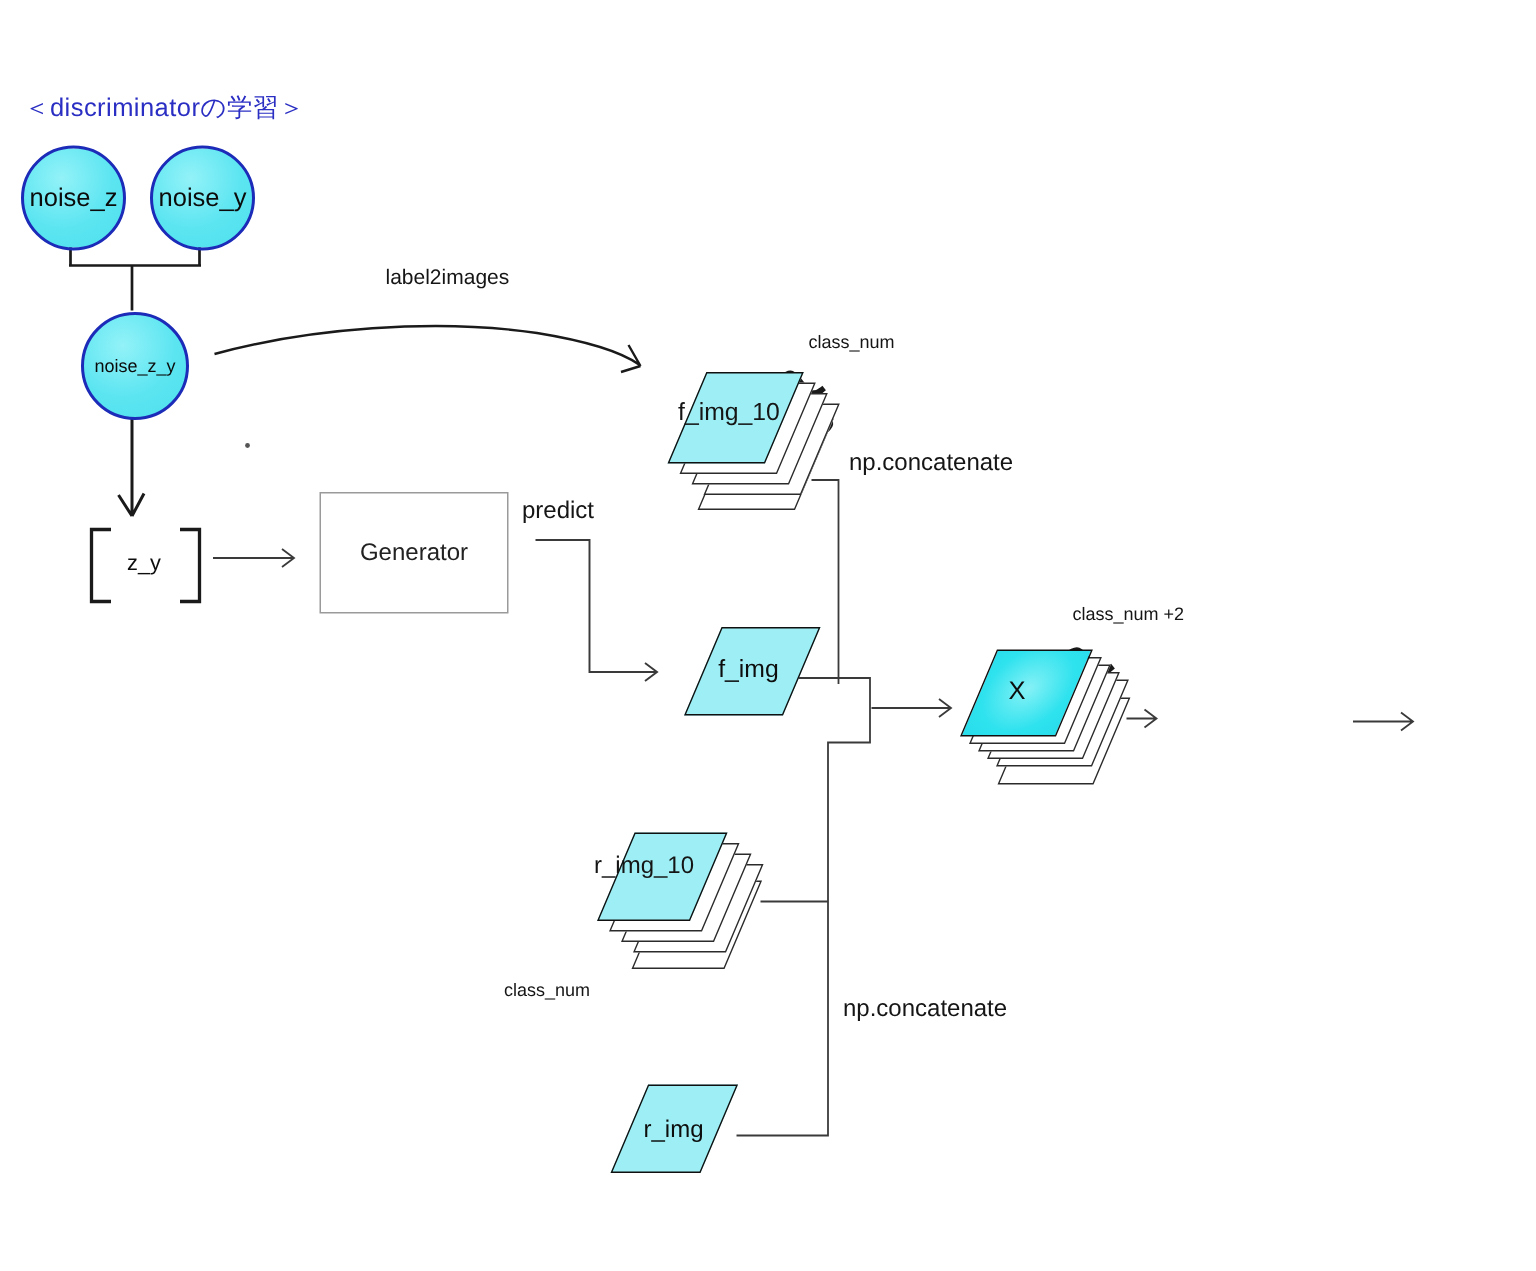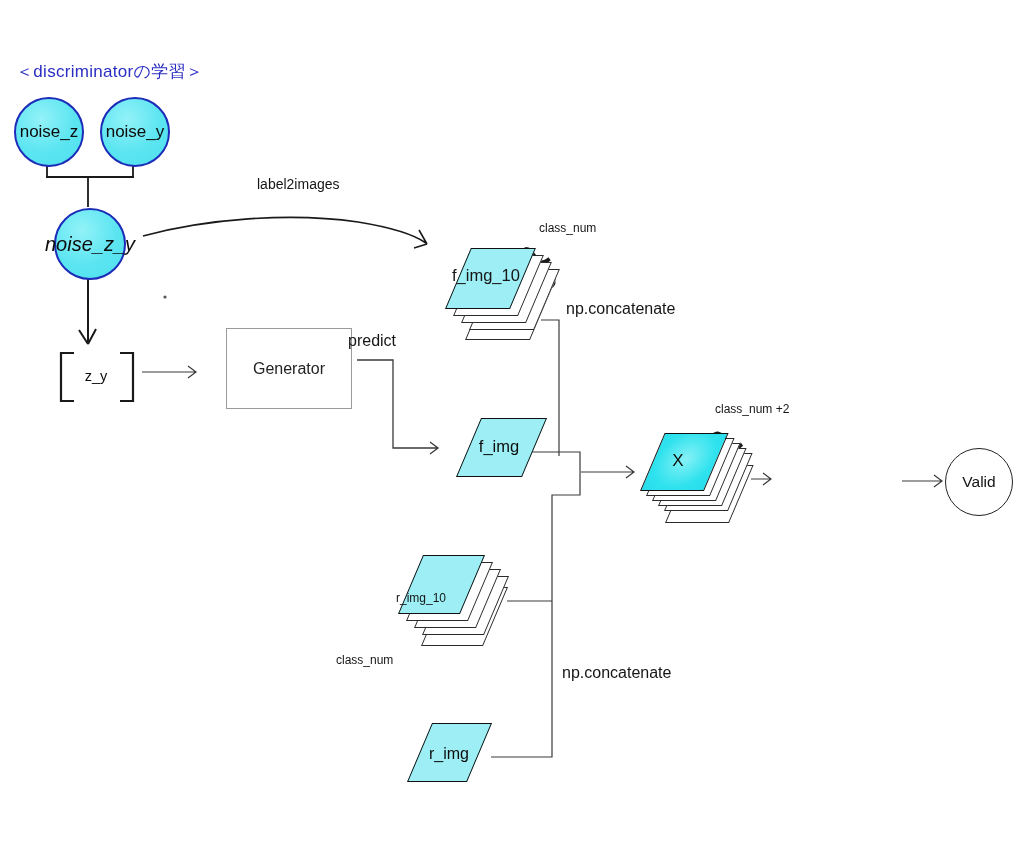--- a/index.html
+++ b/index.html
@@ -61,52 +61,49 @@
   </svg>
 
   <div class="title">＜discriminatorの学習＞</div>
 
   <div class="node-circle" style="left:14px;top:97px;width:66px;height:66px;">
     <span>noise_z</span>
   </div>
   <div class="node-circle" style="left:100px;top:97px;width:66px;height:66px;text-align:center;">
     <span>noise_y</span>
   </div>
-  <div class="node-circle" style="left:54px;top:208px;width:68px;height:68px;font-size:20px;font-style:italic;">
+  <div class="node-circle" style="left:54px;top:208px;width:68px;height:68px;font-size:12px;">
     <span>noise_z_y</span>
   </div>
 
   <div class="center-lbl" style="left:66px;top:368px;width:60px;font-size:14.5px;text-align:center;">z_y</div>
 
-  <div class="box" style="left:226px;top:328px;width:124px;height:79px;">
+  <div class="box" style="left:213px;top:328px;width:124px;height:79px;">
     <span>Generator</span>
-  </div>
-  <div class="plain-circle" style="left:945px;top:448px;width:66px;height:66px;">
-    <span>Valid</span>
   </div>
 
   <div>
     <div class="para sheet" style="left:465px;top:279px;width:63px;height:59px;"></div>
     <div class="para sheet" style="left:469px;top:269px;width:63px;height:59px;"></div>
     <div class="para sheet" style="left:461px;top:262px;width:63px;height:59px;"></div>
     <div class="para sheet" style="left:453px;top:255px;width:63px;height:59px;"></div>
     <div class="para" style="left:445px;top:248px;width:63px;height:59px;"></div>
     <div class="lbl" style="left:452px;top:266px;font-size:16.5px;">f_img_10</div>
   </div>
 
   <div class="para" style="left:456px;top:418px;width:64px;height:57px;"></div>
   <div class="center-lbl" style="left:463px;top:437px;width:72px;font-size:16.5px;">f_img</div>
 
   <div>
     <div class="para sheet" style="left:421px;top:587px;width:60px;height:57px;"></div>
     <div class="para sheet" style="left:422px;top:576px;width:60px;height:57px;"></div>
     <div class="para sheet" style="left:414px;top:569px;width:60px;height:57px;"></div>
     <div class="para sheet" style="left:406px;top:562px;width:60px;height:57px;"></div>
     <div class="para" style="left:398px;top:555px;width:60px;height:57px;"></div>
-    <div class="lbl" style="left:396px;top:591px;font-size:12px;">r_img_10</div>
+    <div class="lbl" style="left:396px;top:569px;font-size:16px;">r_img_10</div>
   </div>
 
   <div class="para" style="left:407px;top:723px;width:58px;height:57px;"></div>
   <div class="center-lbl" style="left:413px;top:745px;width:72px;font-size:16px;">r_img</div>
 
   <div>
     <div class="para sheet" style="left:665px;top:465px;width:62px;height:56px;"></div>
     <div class="para sheet" style="left:664px;top:453px;width:62px;height:56px;"></div>
     <div class="para sheet" style="left:658px;top:448px;width:62px;height:56px;"></div>
     <div class="para sheet" style="left:652px;top:443px;width:62px;height:56px;"></div>

